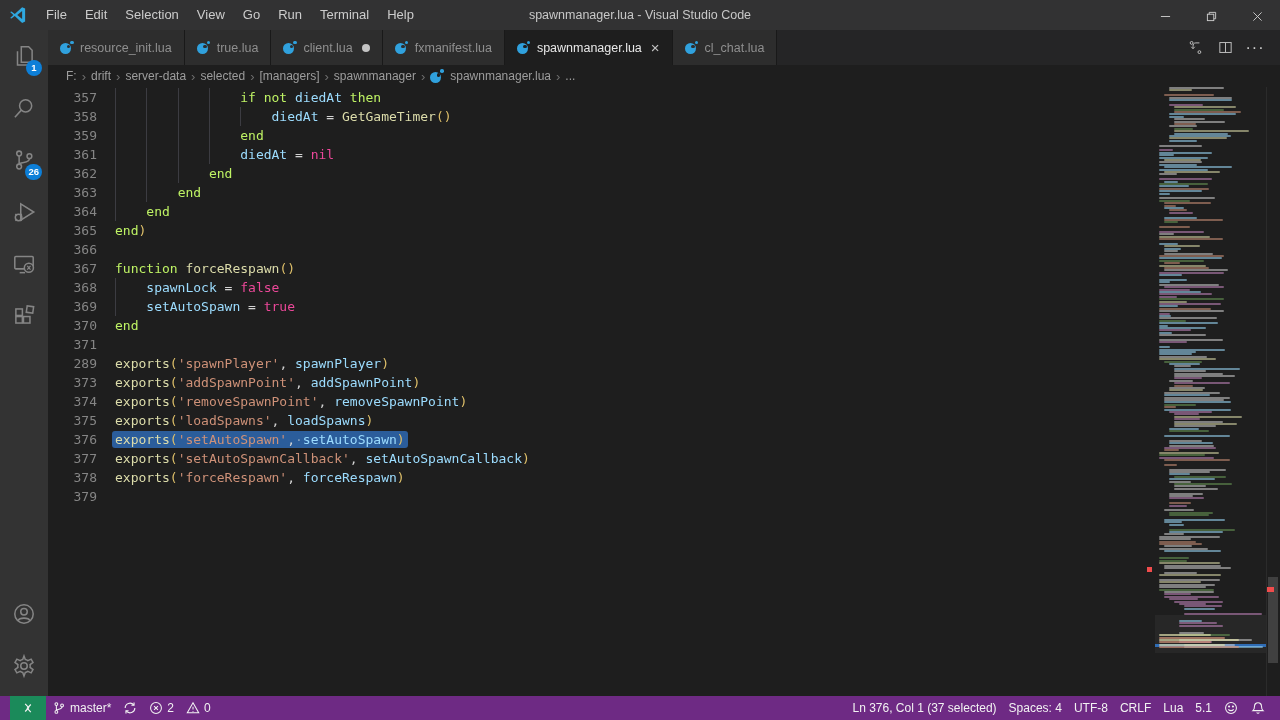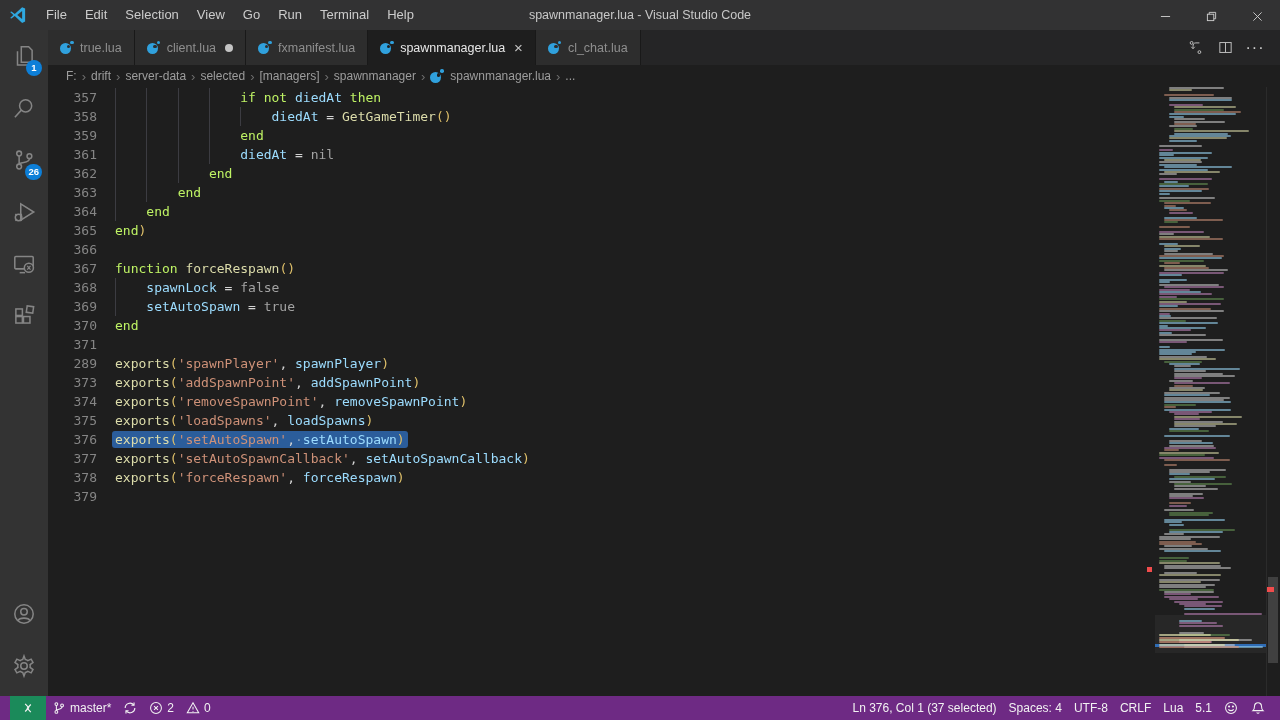--- a/index.html
+++ b/index.html
@@ -54,21 +54,21 @@
   .crumb-sep{margin:0 5px;color:#6e6e6e;font-size:13px;}
 
   
   #editor{position:absolute;left:48px;top:87px;width:1232px;height:609px;background:#1e1e1e;overflow:hidden;}
   #code-lines{position:absolute;left:0;top:1px;}
   .code-line{display:flex;height:19px;line-height:19px;font-family:"DejaVu Sans Mono","Liberation Mono",monospace;font-size:13px;white-space:pre;}
   .ln{width:49px;text-align:right;color:#858585;flex:0 0 auto;}
   .lc{margin-left:18px;position:relative;}
   .guide{position:absolute;top:0;height:19px;border-left:1px solid #3c3c42;}
   .tk-k{color:#bef264}.tk-i{color:#9CDCFE}.tk-f{color:#DCDCAA}.tk-s{color:#CE9178}
-  .tk-c{color:#a3a3a3}.tk-p{color:#d4d4d4}.tk-b{color:#dfc06a}.tk-w{color:#d4d4d4}
+  .tk-c{color:#ec4899}.tk-p{color:#d4d4d4}.tk-b{color:#dfc06a}.tk-w{color:#d4d4d4}
   .tk-d{color:#84a0bd}
   .sel{background:var(--selection,#2b5d9b);border-radius:3px;padding:1px 3px;margin-left:-3px;}
 
   
   #minimap{position:absolute;left:1107px;top:0;width:111px;height:565px;}
   .mm-bar{position:absolute;height:2px;border-radius:1px;}
   #mm-selline{position:absolute;left:0;top:557px;width:111px;height:3px;background:#2f6cb4;}
   #mm-error-dot{position:absolute;left:-8px;top:480px;width:5px;height:5px;background:#f14c4c;}
   #mm-viewport{position:absolute;left:0;top:528px;width:111px;height:38px;background:rgba(255,255,255,0.045);}
   #editor-vline{position:absolute;left:1218px;top:0;width:1px;height:609px;background:#2b2b2b;}
@@ -185,20 +185,28 @@
           <span style="width:26px;height:26px;display:block"><svg viewBox="0 0 24 24" fill="none" stroke="currentColor" stroke-width="1.4">
               <circle cx="12" cy="12" r="3"></circle>
               <path d="M12 2.8 13.2 6a6.3 6.3 0 0 1 2.3 1l3.1-1.3 1.7 3-2.7 2a6.6 6.6 0 0 1 0 2.6l2.7 2-1.7 3-3.1-1.3a6.3 6.3 0 0 1-2.3 1L12 21.2 10.8 18a6.3 6.3 0 0 1-2.3-1l-3.1 1.3-1.7-3 2.7-2a6.6 6.6 0 0 1 0-2.6l-2.7-2 1.7-3L8.5 7a6.3 6.3 0 0 1 2.3-1Z"></path>
             </svg></span>
         </div>
       </div>
   </div>
 
   <div id="tabbar">
     <div id="tab-strip" style="display:flex;">
+        <div class="tab">
+          <span class="lua-icon">
+            <span class="disc"></span>
+            <span class="hole"></span>
+            <span class="sat"></span>
+          </span>
+          <span>resource_init.lua</span>
+        </div>
         <div class="tab">
           <span class="lua-icon">
             <span class="disc"></span>
             <span class="hole"></span>
             <span class="sat"></span>
           </span>
           <span>true.lua</span>
         </div>
         <div class="tab">
           <span class="lua-icon">

